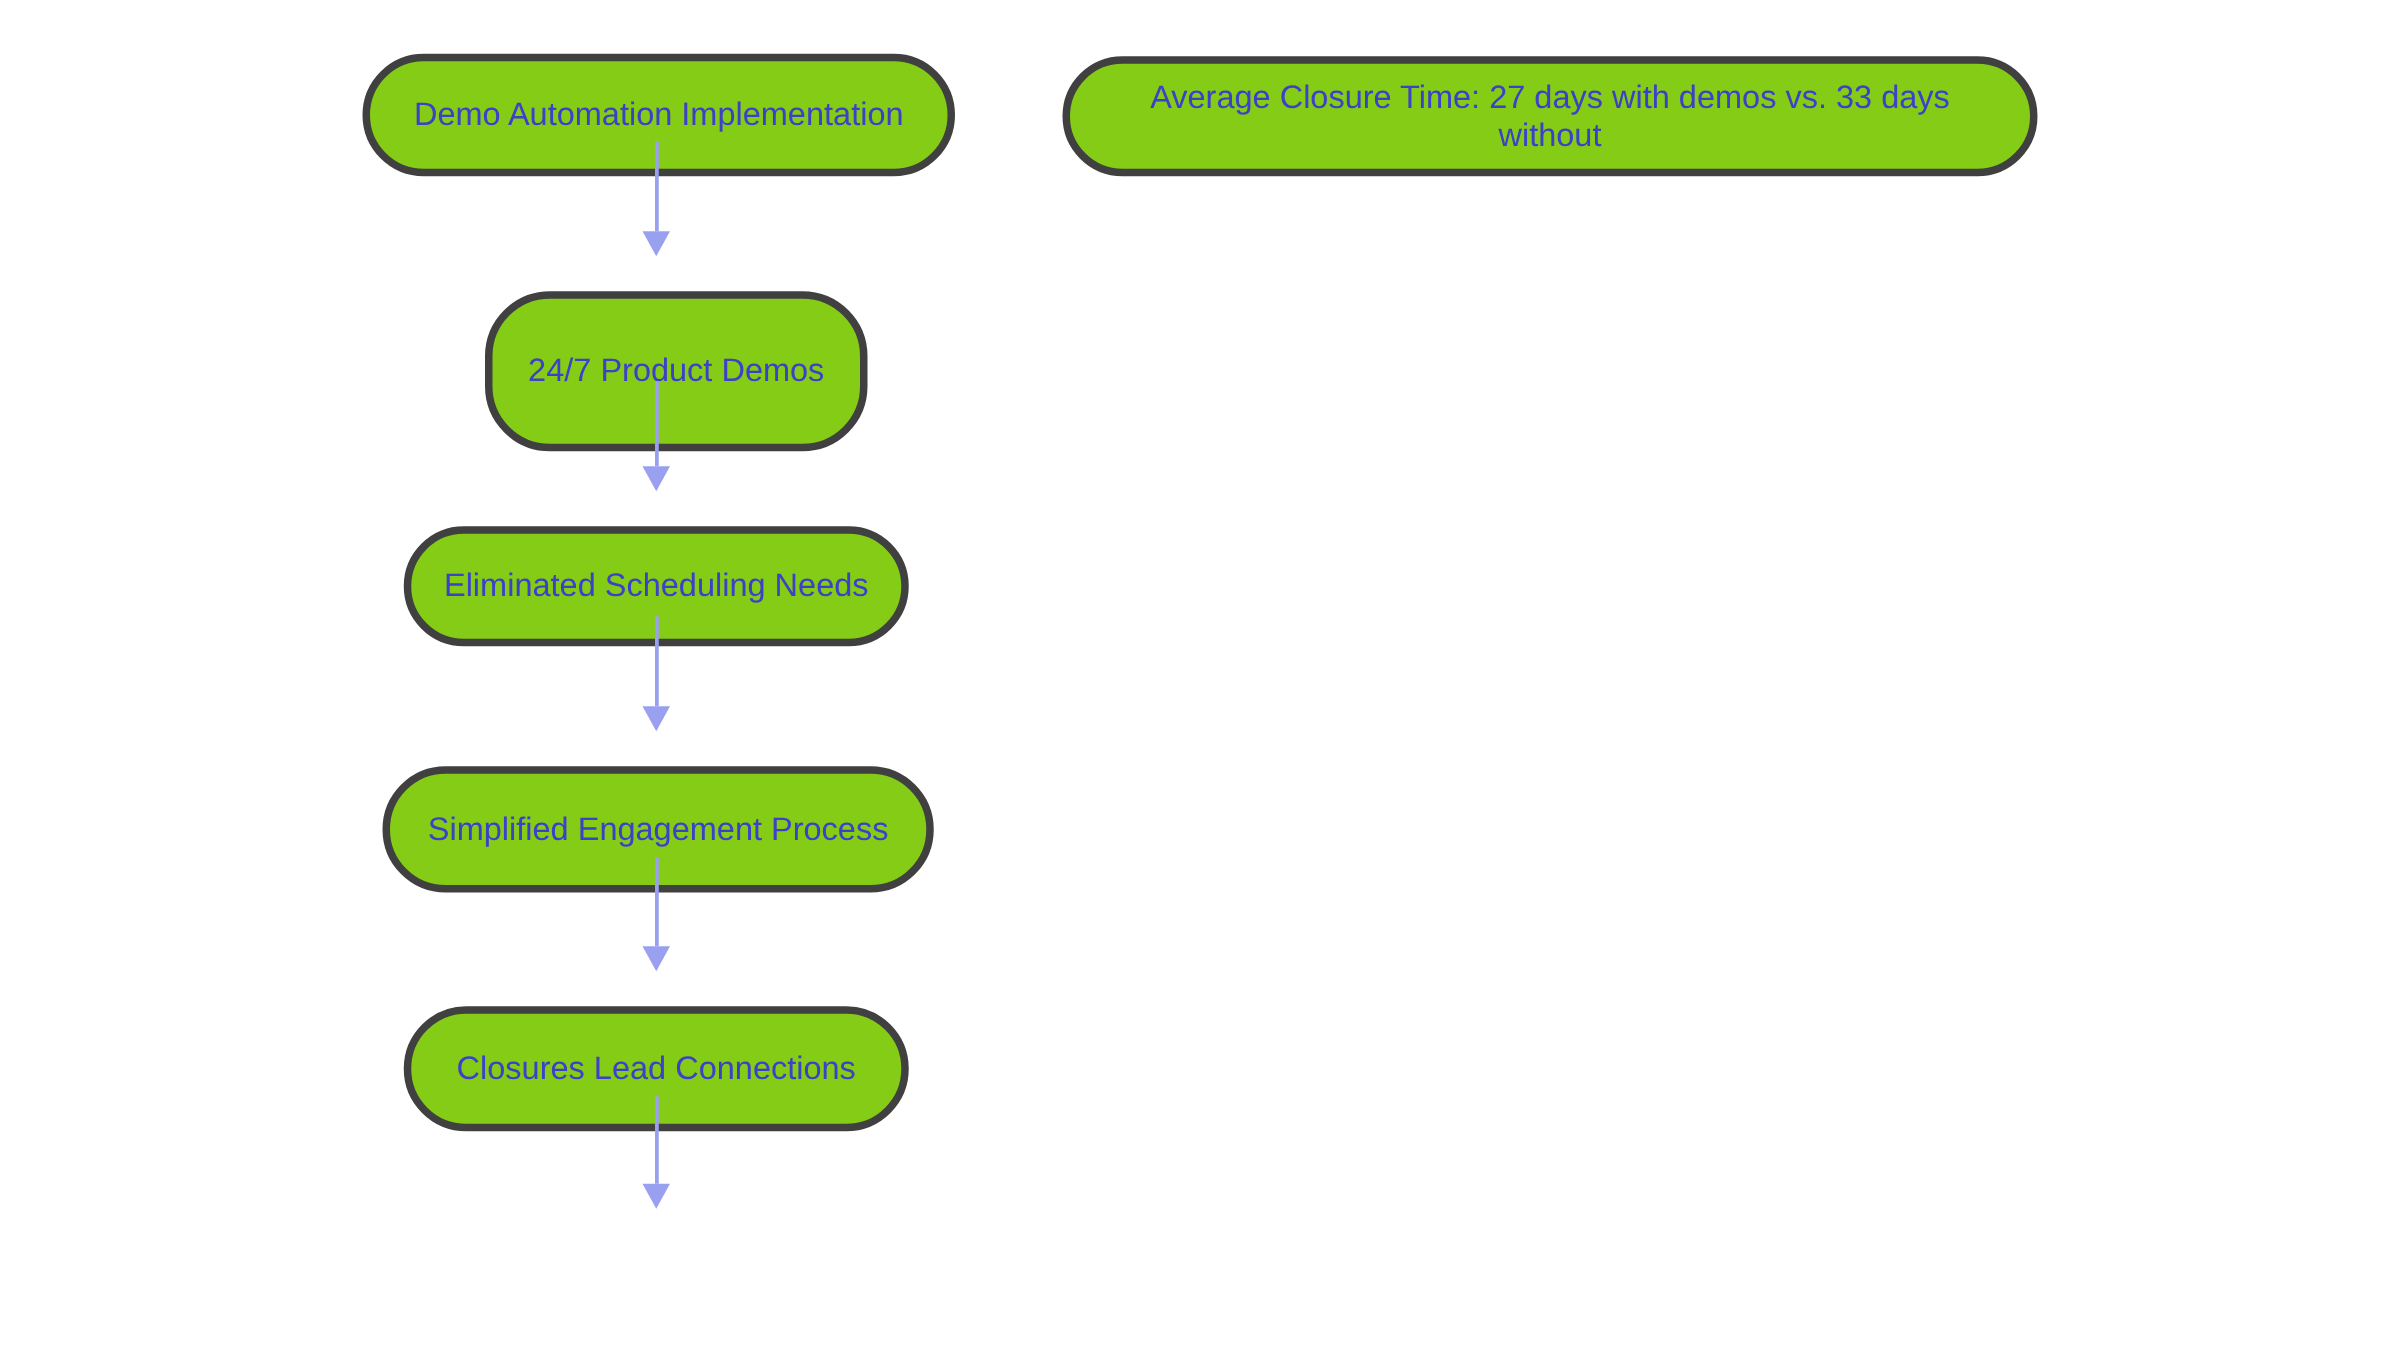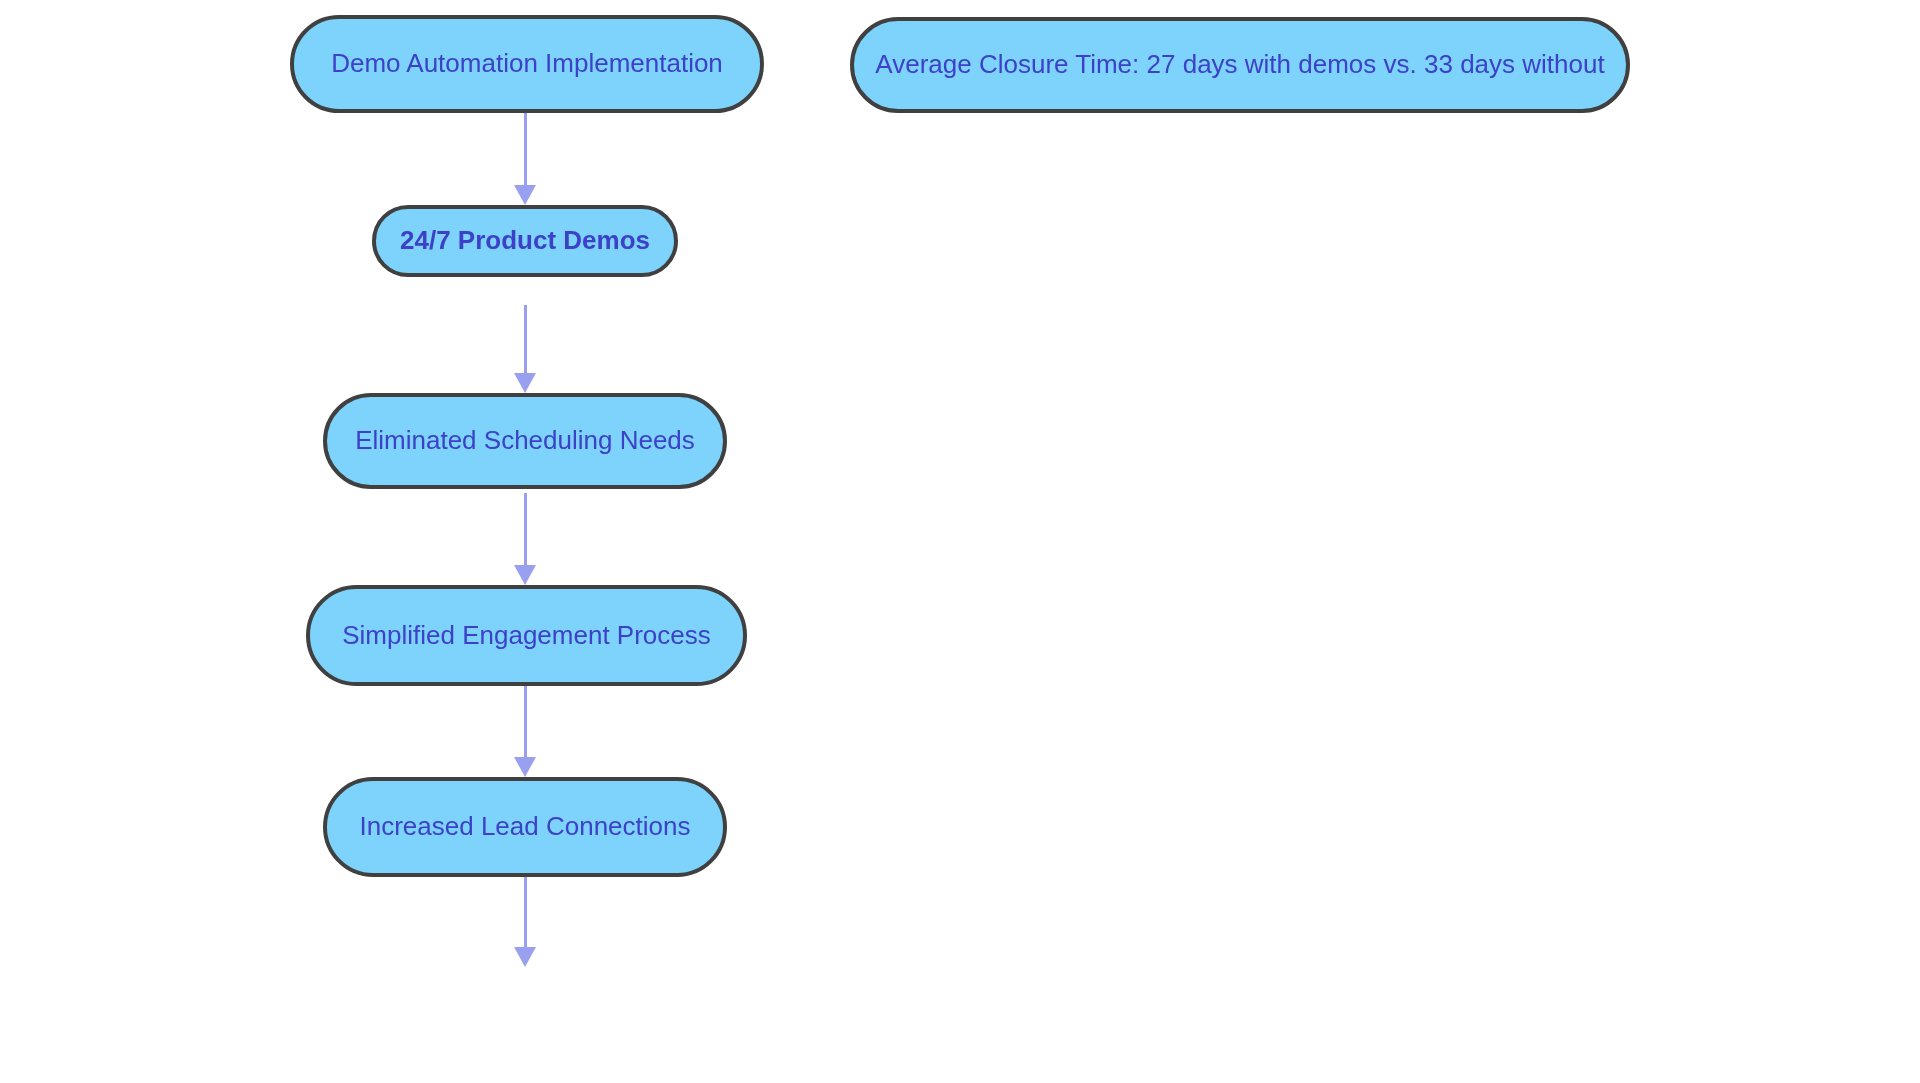--- a/index.html
+++ b/index.html
@@ -10,35 +10,36 @@
   .canvas {
     position: relative;
     width: 1920px;
     height: 1083px;
     background: #ffffff;
     overflow: hidden;
     font-family: "Liberation Sans", sans-serif;
   }
   .node {
     position: absolute;
-    background: #7dd3fc;
-    border: 4px solid #404040;
+    background: #84cc16;
+    border: 6px solid #404040;
     border-radius: 52px;
     box-sizing: border-box;
     display: flex;
     align-items: center;
     justify-content: center;
     text-align: center;
     color: #3c41c8;
     font-size: 26px;
     line-height: 1.2;
     padding: 0 20px;
+    margin-top: 28px;
   }
   .n1 { left: 290px; top: 15px;  width: 474px; height: 98px;  }
-  .n2 { left: 372px; top: 205px; width: 306px; height: 72px; font-weight: bold; }
+  .n2 { left: 388px; top: 205px; width: 306px; height: 128px; }
   .n3 { left: 323px; top: 393px; width: 404px; height: 96px; }
   .n4 { left: 306px; top: 585px; width: 441px; height: 101px; }
   .n5 { left: 323px; top: 777px; width: 404px; height: 100px; }
   .n6 { left: 362px; top: 967px; width: 328px; height: 100px; }
   .stat { left: 850px; top: 17px; width: 780px; height: 96px; }
 
   .arrow {
     position: absolute;
     left: 514px;            
     width: 22px;
@@ -103,21 +104,21 @@
   <div class="node n4">
     <span>Simplified Engagement Process</span>
   </div>
 
   <div class="arrow a4">
     <div class="arrow-line"></div>
     <div class="arrow-head"></div>
   </div>
 
   <div class="node n5">
-    <span>Increased Lead Connections</span>
+    <span>Closures Lead Connections</span>
   </div>
 
   <div class="arrow a5">
     <div class="arrow-line"></div>
     <div class="arrow-head"></div>
   </div>
 
 
 </div>
 

